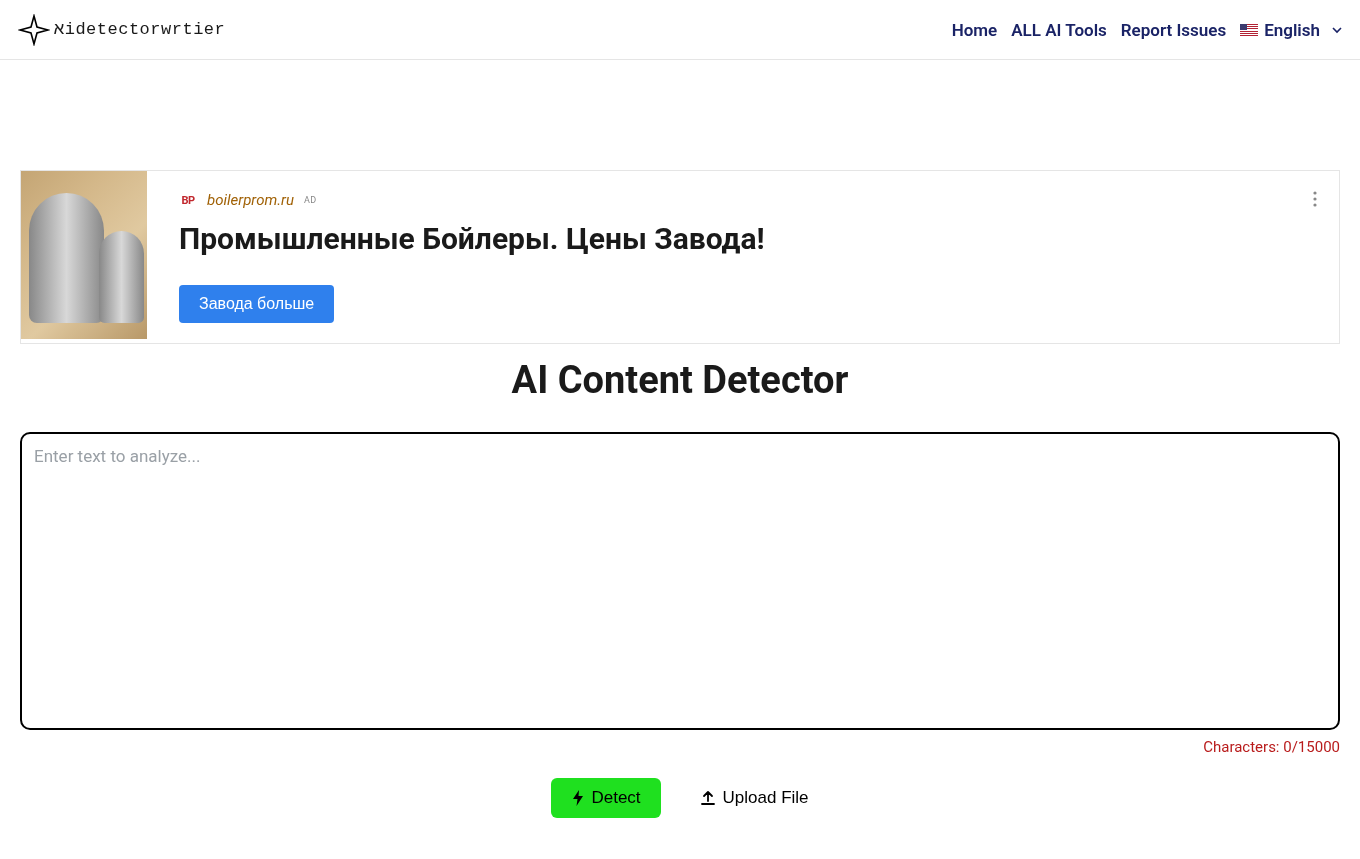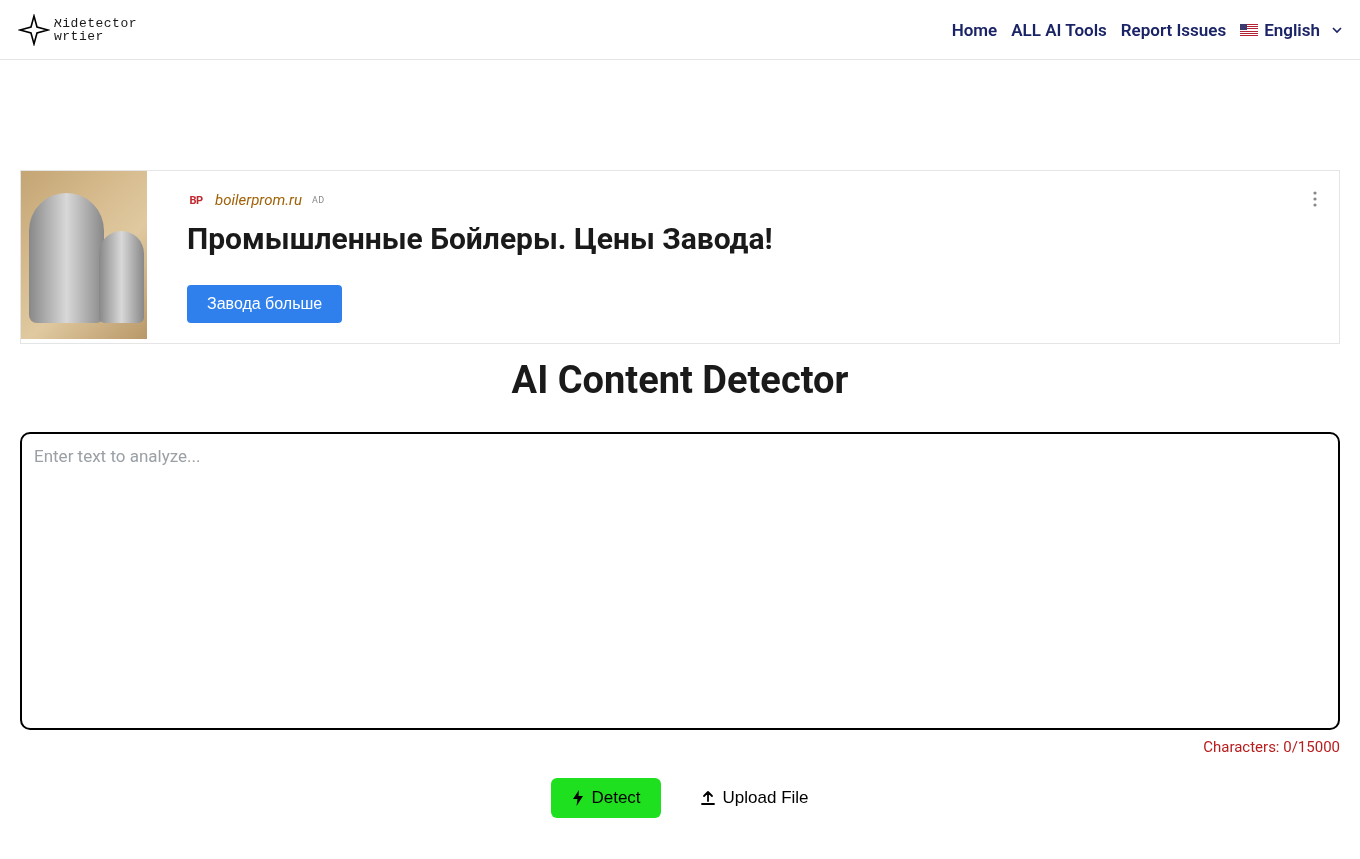--- a/index.html
+++ b/index.html
@@ -25,23 +25,23 @@
       align-items: center;
       gap: 4px;
     }
     .logo-star {
       width: 32px;
       height: 32px;
       flex-shrink: 0;
     }
     .logo-text {
       display: flex;
-      flex-direction: column;
+      flex-direction: row;
       line-height: 1;
-      font-size: 13px;
+      font-size: 17px;
       font-weight: 500;
       letter-spacing: 0.5px;
       font-family: "Courier New", monospace;
     }
     .nav {
       display: flex;
       align-items: center;
       gap: 14px;
     }
     .nav-item {
@@ -123,21 +123,21 @@
       content: "";
       position: absolute;
       left: 78px;
       top: 60px;
       width: 45px;
       height: 92px;
       background: linear-gradient(90deg, #888 0%, #d8d8d8 50%, #888 100%);
       border-radius: 24px 24px 6px 6px;
     }
     .ad-body {
-      padding: 20px 40px;
+      padding: 20px 32px;
       flex: 1;
     }
     .ad-source {
       display: flex;
       align-items: center;
       gap: 10px;
       margin-bottom: 12px;
     }
     .ad-bp-icon {
       width: 18px;

